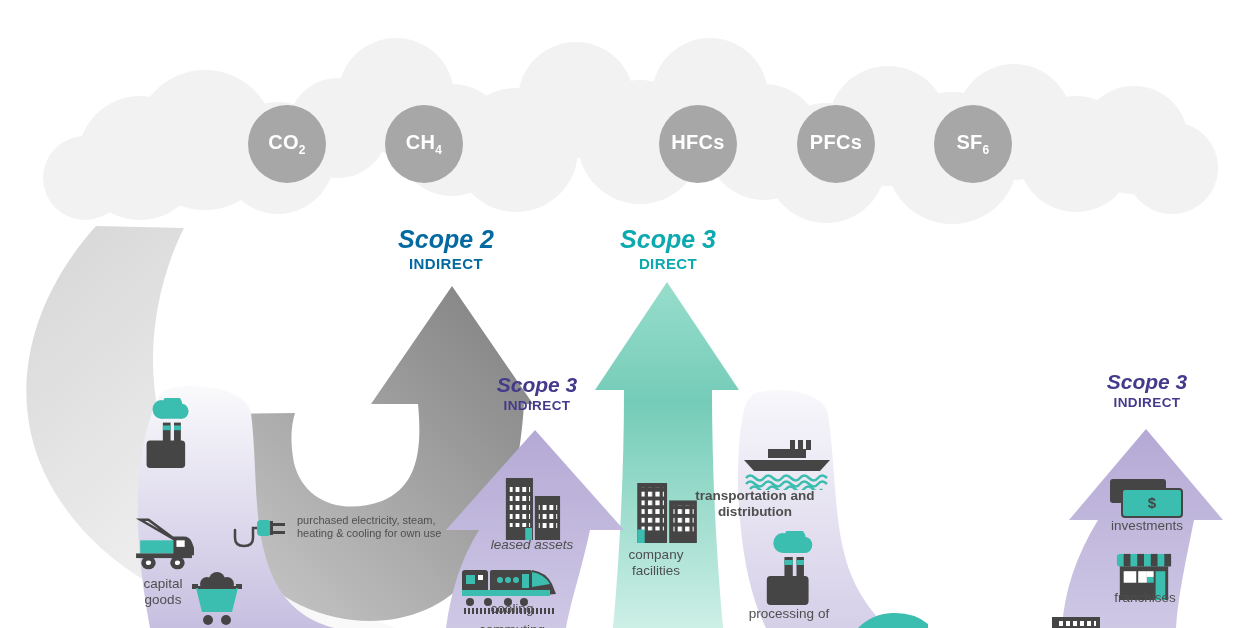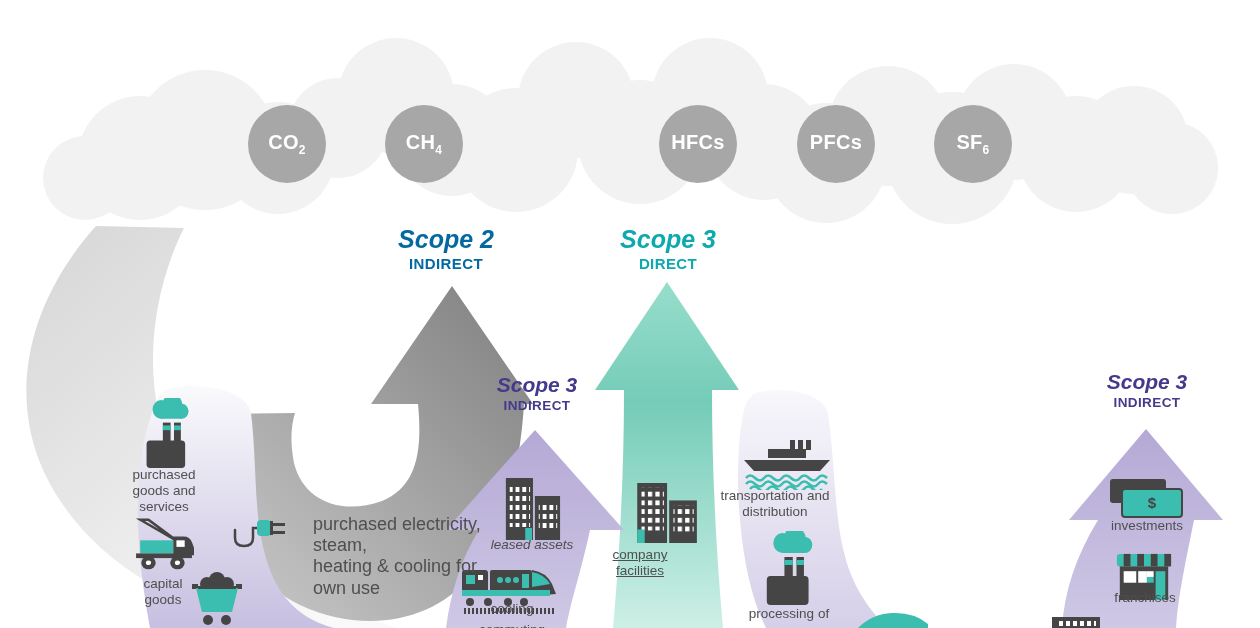--- a/index.html
+++ b/index.html
@@ -10,21 +10,21 @@
        color:#fff;display:flex;align-items:center;justify-content:center;}
   .gas .t{font-weight:bold;font-size:20px;letter-spacing:.3px;}
   .gas .sub{font-size:12px;vertical-align:-5px;}
   .scope{position:absolute;text-align:center;}
   .scope .t{font-style:italic;font-weight:bold;font-size:25px;line-height:1.05;}
   .scope .k{font-weight:bold;font-size:15px;letter-spacing:.4px;margin-top:3px;}
   .scope.small .t{font-size:21px;}
   .scope.small .k{font-size:13.5px;margin-top:2px;}
   .c-gray{color:#0369a1;} .c-teal{color:#0ca9ae;} .c-purp{color:#443a8c;}
   .lbl{position:absolute;font-size:13.5px;color:#4f4f4f;text-align:center;line-height:1.18;}
-  .lbl.left{text-align:left;font-size:18px;margin-left:16px;}
+  .lbl.left{text-align:left;font-size:11px;}
   .ic{position:absolute;}
   .ic svg{display:block;width:100%;height:100%;}
   .tl{fill:#3bbdb0;} .dk{fill:#454545;} .wh{fill:#fff;}
   .stroke-tl{stroke:#3bbdb0;fill:none;} .stroke-dk{stroke:#454545;fill:none;}
 </style>
 </head>
 <body>
 
 <div class="stage">
 
@@ -280,30 +280,29 @@
       <rect x="4" y="8" width="40" height="8" fill="url(#winpat)"></rect>
     </svg>
   </div>
 
   <div class="ic" style="left:858px;top:612px;width:72px;height:16px;">
     <svg viewBox="0 0 72 16" preserveAspectRatio="none">
       <path class="tl" d="M0,16 Q14,2 34,1 Q56,0 70,12 L70,16 Z"></path>
     </svg>
   </div>
 
-  <div class="lbl" style="left:118px;top:467px;width:92px;">purchased goods and services</div>
   <div class="lbl" style="left:126px;top:576px;width:74px;">capital goods</div>
   <div class="lbl left" style="left:297px;top:514px;width:180px;">
     <div>purchased electricity, steam,</div>
     <div>heating &amp; cooling for own use</div>
   </div>
   <div class="lbl" style="left:472px;top:537px;width:120px;font-style:italic;">leased assets</div>
   <div class="lbl" style="left:452px;top:601px;width:120px;">
     <div>cooling</div>
     <div style="margin-top:5px;">commuting</div>
   </div>
-  <div class="lbl" style="left:600px;top:547px;width:80px;text-decoration:underline;">company facilities</div>
-  <div class="lbl" style="left:712px;top:488px;width:126px;">transportation and distribution</div>
+  <div class="lbl" style="left:616px;top:547px;width:80px;">company facilities</div>
+  <div class="lbl" style="left:692px;top:488px;width:126px;font-weight:bold;">transportation and distribution</div>
   <div class="lbl" style="left:726px;top:606px;width:126px;">processing of</div>
   <div class="lbl" style="left:1097px;top:518px;width:100px;">investments</div>
   <div class="lbl" style="left:1095px;top:590px;width:100px;">franchises</div>
 
 </div>
 
 </body></html>

